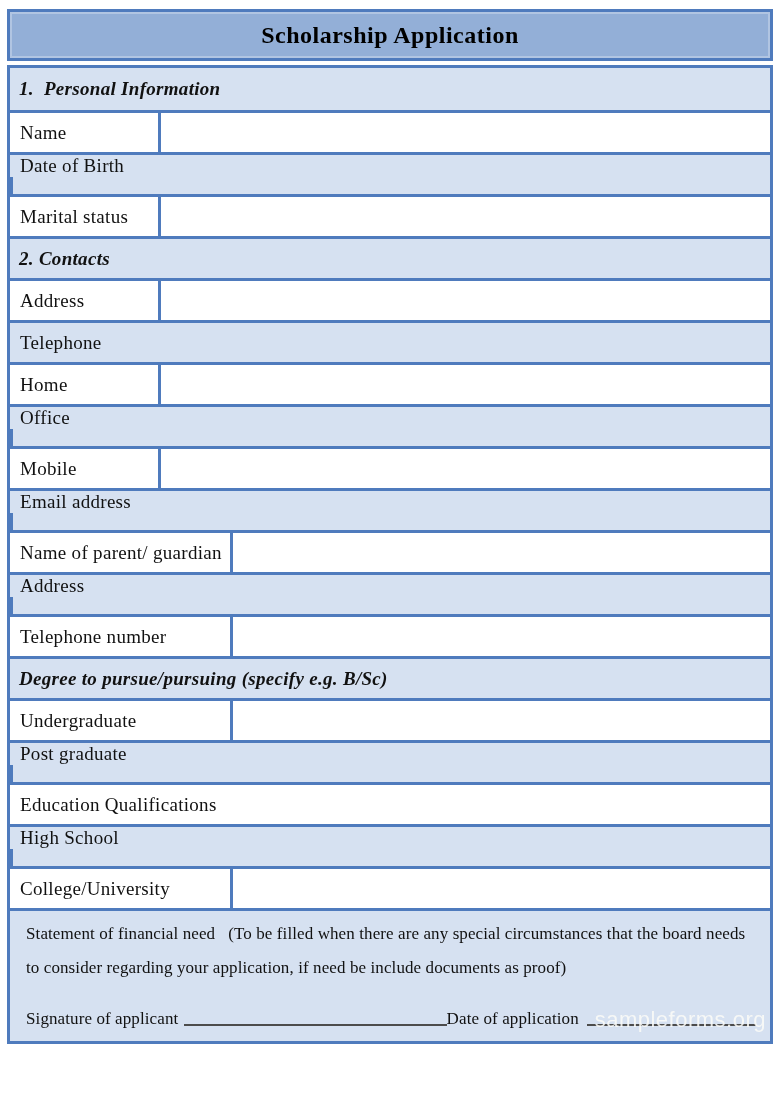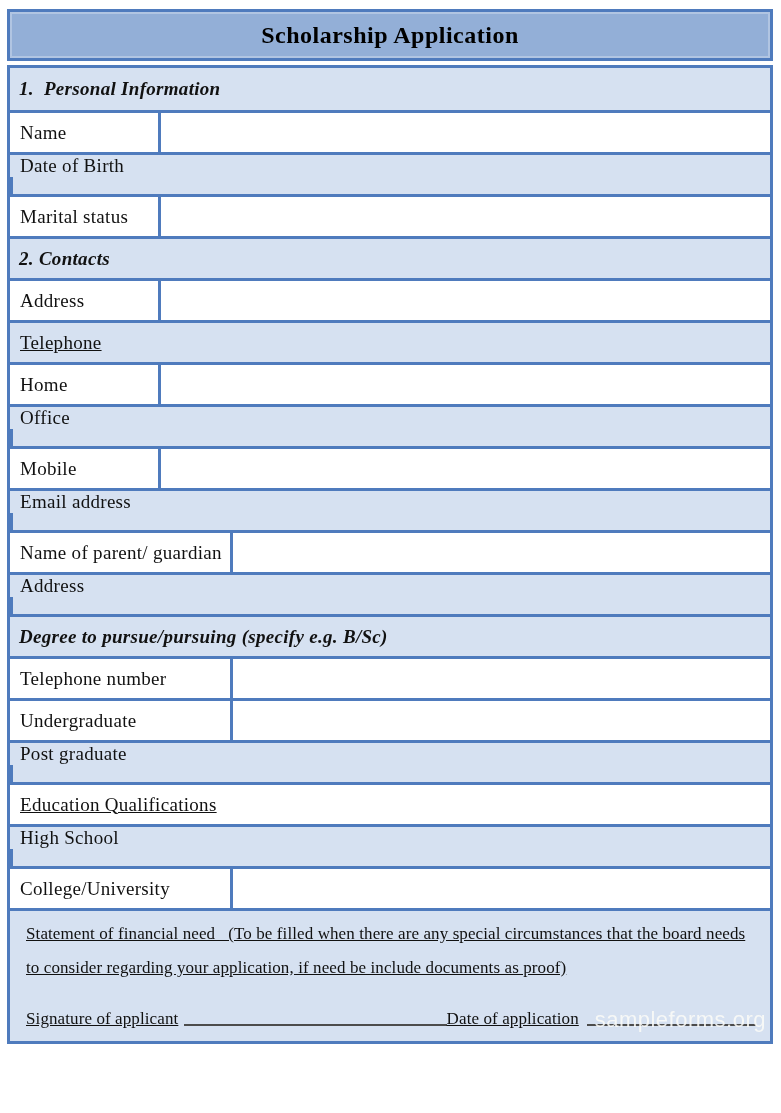--- a/index.html
+++ b/index.html
@@ -49,30 +49,29 @@
     font-size:19px;letter-spacing:0.3px;
   }
   .label{
     display:flex;align-items:center;
     padding-left:10px;
     font-size:19px;letter-spacing:0.3px;
     white-space:nowrap;
   }
   .n .label{width:148px;}
   .wide .label{width:220px;}
-  .full .label{flex:1;text-decoration:underline;}
+  .full .label{flex:1;}
   .value{flex:1;border-left:3px solid var(--bd);}
 
   
   .statement{
     background:var(--lt);
     display:block;
     padding:6px 14px 12px 16px;
     position:relative;
-    text-decoration:underline;
   }
   .stmt{
     margin:0;width:732px;
     font-size:17px;line-height:34px;letter-spacing:0.1px;
   }
   .sigrow{
     display:flex;align-items:flex-end;
     margin-top:24px;
     font-size:17px;letter-spacing:0.1px;
   }
@@ -158,27 +157,27 @@
     <div class="row w wide">
       <div class="label">Name of parent/ guardian</div>
       <div class="value"></div>
     </div>
 
     <div class="row l wide">
       <div class="label">Address</div>
       <div class="value"></div>
     </div>
 
+    <div class="row w wide">
+      <div class="label">Telephone number</div>
+      <div class="value"></div>
+    </div>
+
     <div class="row sec">
       <div class="slabel">Degree to pursue/pursuing (specify e.g. B/Sc)</div>
-    </div>
-
-    <div class="row w wide">
-      <div class="label">Telephone number</div>
-      <div class="value"></div>
     </div>
 
     <div class="row w wide">
       <div class="label">Undergraduate</div>
       <div class="value"></div>
     </div>
 
     <div class="row l wide">
       <div class="label">Post graduate</div>
       <div class="value"></div>

